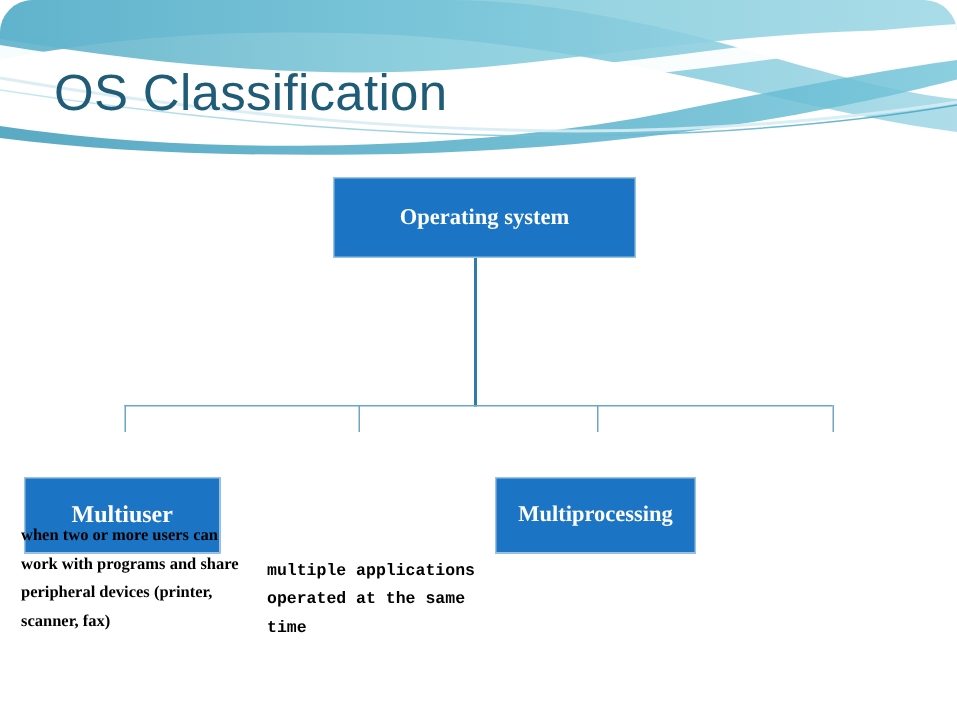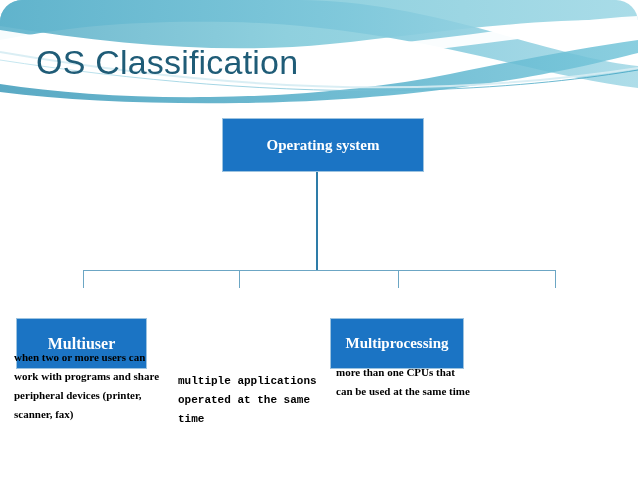--- a/index.html
+++ b/index.html
@@ -181,15 +181,14 @@
 
   <div class="node node-child" id="node-multiuser">
     <span>Multiuser</span>
   </div>
   <div class="node node-child" id="node-multiprocessing">
     <span>Multiprocessing</span>
   </div>
 
   <div class="desc" id="desc-multiuser">when two or more users can work with programs and share peripheral devices (printer, scanner, fax)</div>
   <div class="desc" id="desc-multitasking">multiple applications operated at the same time</div>
-  <div class="desc" id="desc-multiprocessing">more than one CPUs that can be used at the same time</div>
 
 </div>
 
 </body></html>

